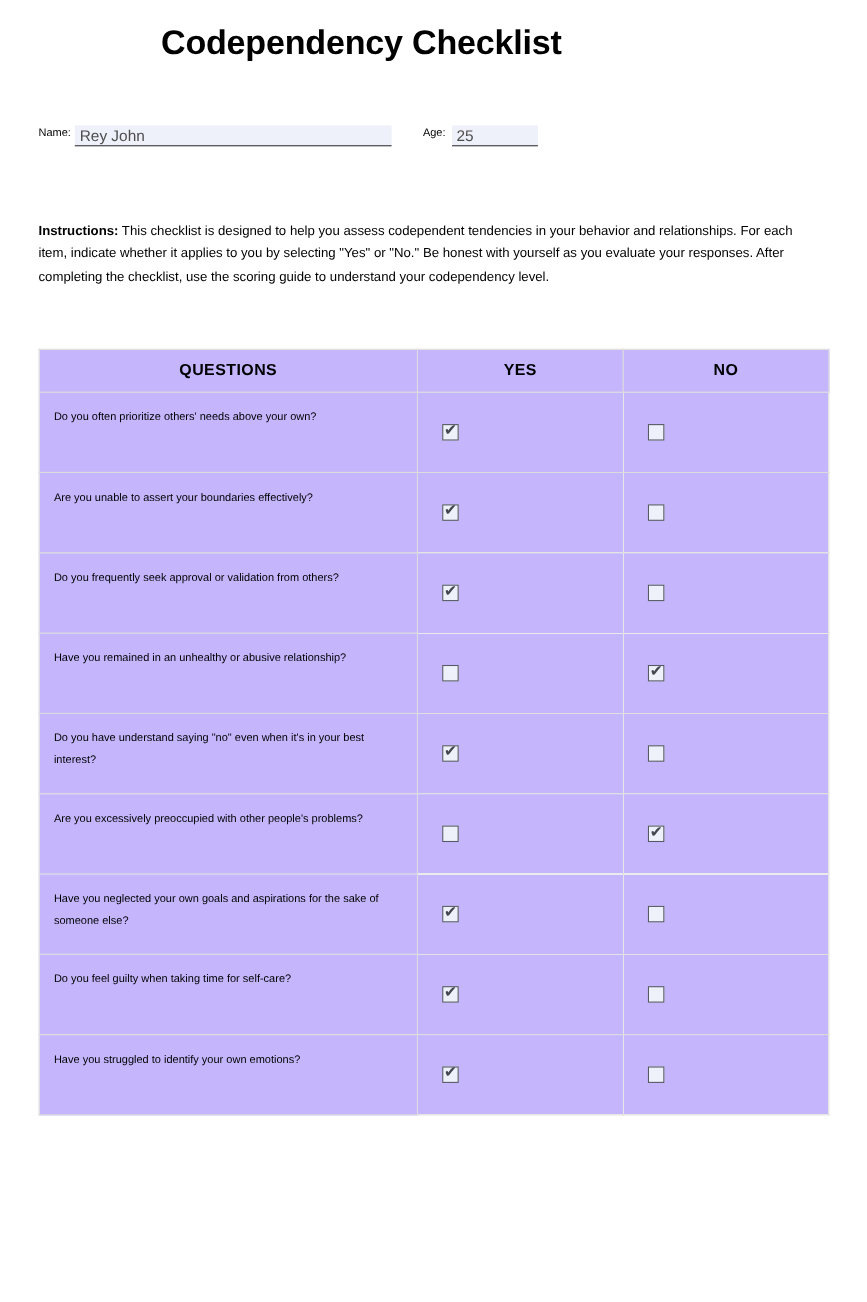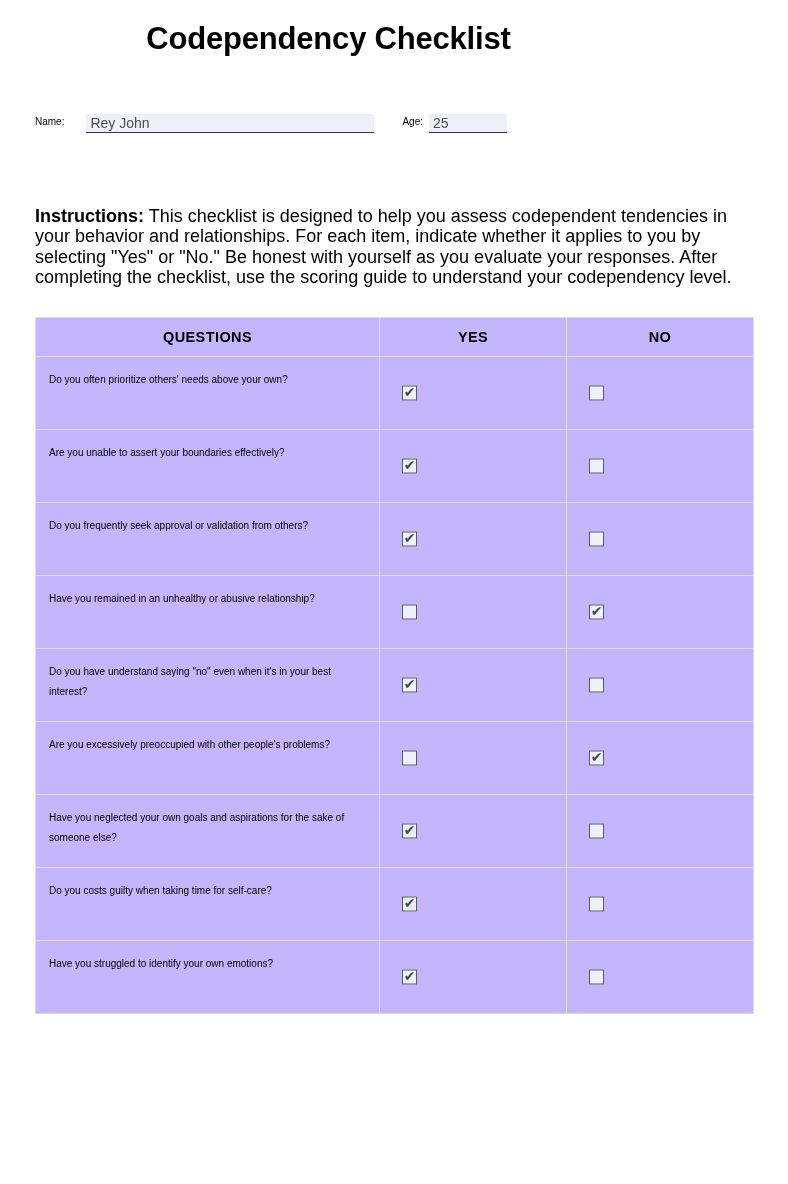--- a/index.html
+++ b/index.html
@@ -55,32 +55,32 @@
     border-bottom: 1.6px solid #3a3a3a;
     height: 19px;
     line-height: 19px;
     font-size: 14px;
     color: #4d4d4d;
     padding-left: 4px;
     box-sizing: border-box;
     overflow: hidden;
     white-space: nowrap;
   }
-  .name-box { width: 288px; margin-left: 22px; }
+  .name-box { width: 288px; margin-left: 4px; }
   .age-spacer { width: 28px; }
   .age-label { margin-left: 0; }
   .age-box { width: 78px; margin-left: 6px; }
 
   
   .instructions {
     position: absolute;
     left: 35px;
     top: 188px;
     width: 712px;
-    font-size: 18px;
+    font-size: 12px;
     line-height: 20.4px;
     color: #000;
     text-align: left;
   }
   .instructions b { font-weight: bold; }
 
   
   .tablewrap {
     position: absolute;
     left: 35px;
@@ -255,21 +255,21 @@
             <td class="cb-cell">
               <span class="cb">
                 <span class="tick">✔</span>
               </span>
             </td>
             <td class="cb-cell">
               <span class="cb"></span>
             </td>
           </tr>
           <tr>
-            <td class="q-cell">Do you costs guilty when taking time for self-care?</td>
+            <td class="q-cell">Do you feel guilty when taking time for self-care?</td>
             <td class="cb-cell">
               <span class="cb">
                 <span class="tick">✔</span>
               </span>
             </td>
             <td class="cb-cell">
               <span class="cb"></span>
             </td>
           </tr>
           <tr>

